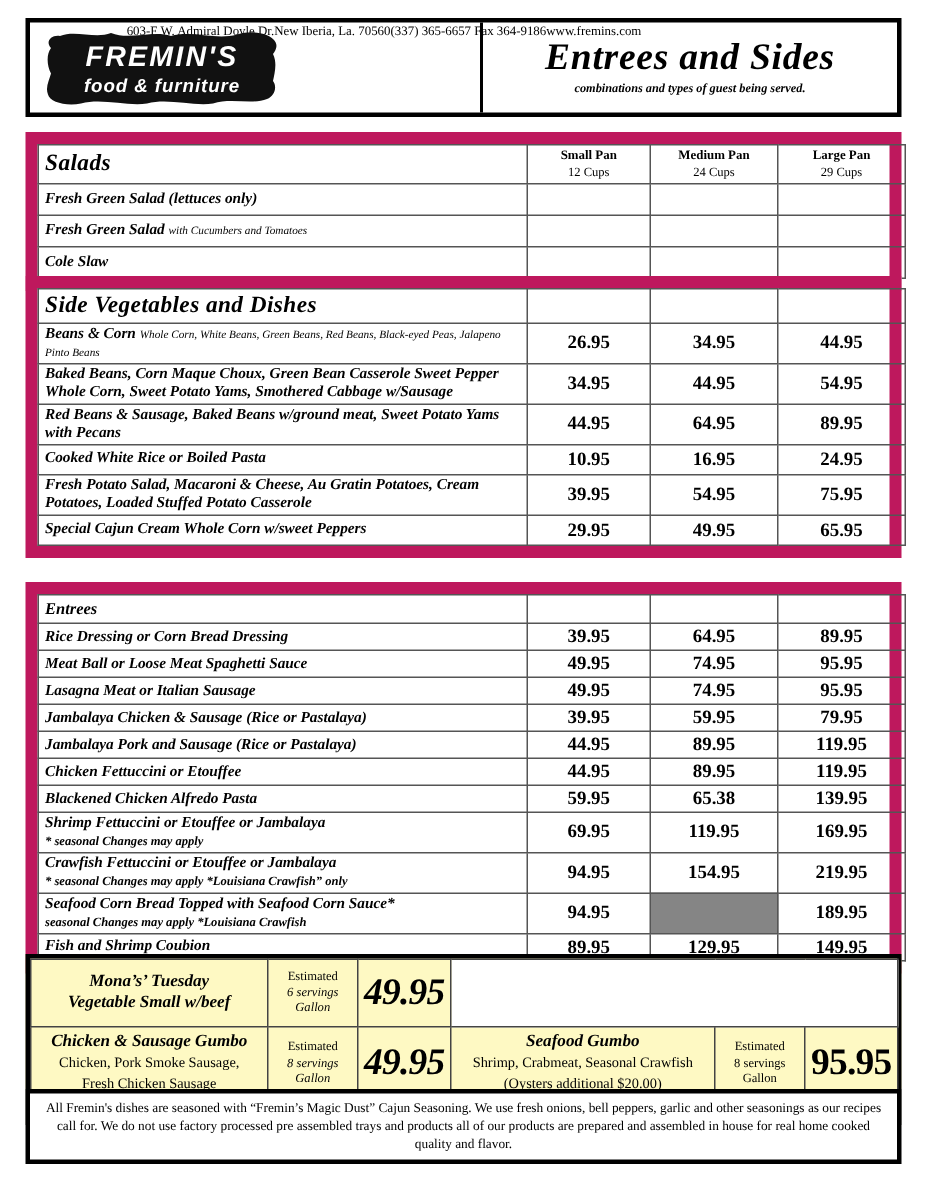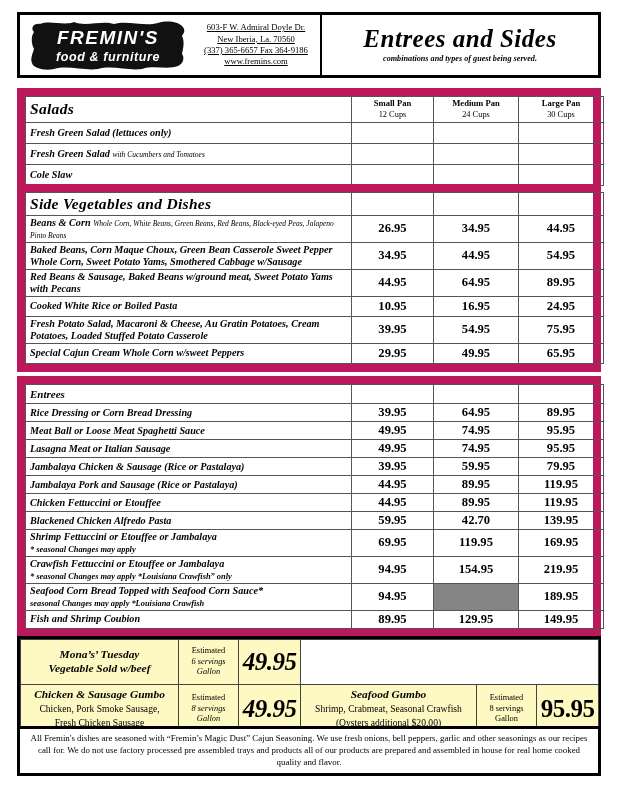--- a/index.html
+++ b/index.html
@@ -24,24 +24,23 @@
   }
   .logo-cell{
     width:172px;display:flex;align-items:center;justify-content:center;
     padding-left:4px;box-sizing:border-box;
   }
   .logo-shield{
     position:relative;width:160px;height:52px;
   }
   .logo-shield svg{display:block;width:160px;height:52px;}
   .addr-cell{
-    width:128px;display:flex;flex-direction:column;justify-content:center;
+    width:128px;display:flex;flex-direction:row;justify-content:center;
     text-align:center;font-size:8.6px;line-height:1.32;
     font-family:"Liberation Serif", serif;
-    text-decoration:underline;
   }
   .addr-cell div{white-space:nowrap;}
   .title-cell{
     flex:1;display:flex;flex-direction:column;justify-content:center;
     align-items:center;border-left:2px solid #000;
     padding:2px 4px;box-sizing:border-box;
   }
   .title-main{
     font-size:25px;font-weight:bold;font-style:italic;
     letter-spacing:0.5px;line-height:1.05;margin-bottom:2px;
@@ -181,21 +180,21 @@
           <td class="hdr-pan">
             <span>Small  Pan</span><br>
             <span class="cups">12 Cups</span>
           </td>
           <td class="hdr-pan">
             <span>Medium Pan</span><br>
             <span class="cups">24 Cups</span>
           </td>
           <td class="hdr-pan">
             <span>Large Pan</span><br>
-            <span class="cups">30 Cups</span>
+            <span class="cups">29 Cups</span>
           </td>
         </tr>
       </tbody>
       <tbody id="salads-rows">
           <tr>
             <td class="name" style="height: 21px;"><span>Fresh Green Salad (lettuces only)</span></td>
             <td class="price"></td>
             <td class="price"></td>
             <td class="price"></td>
           </tr>
@@ -267,21 +266,21 @@
           <tr>
             <td class="name" style="height: 20px;"><span>Special Cajun Cream Whole Corn w/sweet Peppers</span></td>
             <td class="price">29.95</td>
             <td class="price">49.95</td>
             <td class="price">65.95</td>
           </tr>
         </tbody>
     </table>
   </div>
 
-  <div class="tblbox" id="entrees-box" style="top:376px;">
+  <div class="tblbox" id="entrees-box" style="top:388px;">
     <table class="menu">
       <colgroup>
           <col class="c1">
           <col class="c2">
           <col class="c3">
           <col class="c4">
         </colgroup>
       <tbody>
         <tr>
           <td class="name" style="height:19px;">
@@ -325,21 +324,21 @@
           </tr>
           <tr>
             <td class="name" style="height: 17px;"><span>Chicken Fettuccini or Etouffee</span></td>
             <td class="price">44.95</td>
             <td class="price">89.95</td>
             <td class="price">119.95</td>
           </tr>
           <tr>
             <td class="name" style="height: 17px;"><span>Blackened Chicken Alfredo Pasta</span></td>
             <td class="price">59.95</td>
-            <td class="price">42.70</td>
+            <td class="price">65.38</td>
             <td class="price">139.95</td>
           </tr>
           <tr>
             <td class="name" style="height: 17px;"><span>Shrimp Fettuccini or Etouffee or Jambalaya</span><br><span class="note-sm">* seasonal Changes may apply</span></td>
             <td class="price">69.95</td>
             <td class="price">119.95</td>
             <td class="price">169.95</td>
           </tr>
           <tr>
             <td class="name" style="height: 17px;"><span>Crawfish Fettuccini or Etouffee or Jambalaya</span><br><span class="note-sm"> * seasonal Changes may apply *Louisiana Crawfish” only</span></td>
@@ -370,21 +369,21 @@
           <col style="width:60px;">
           <col style="width:62px;">
         <col style="width:176px;">
           <col style="width:60px;">
           <col style="width:62px;">
       </colgroup>
       <tbody>
         <tr>
           <td class="combo-name" style="height:42px;">
             <span>Mona’s’ Tuesday</span><br>
-            <span>Vegetable Sold w/beef</span>
+            <span>Vegetable Small w/beef</span>
           </td>
           <td class="est">
             <span>Estimated</span><br>
             <span class="it">6 servings</span><br>
             <span class="it">Gallon</span>
           </td>
           <td class="bigprice">49.95</td>
           <td class="blank" colspan="3"></td>
         </tr>
         <tr>

